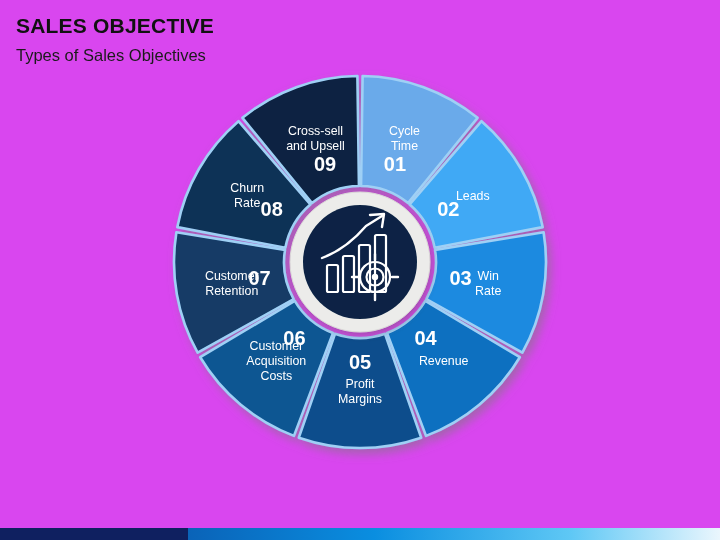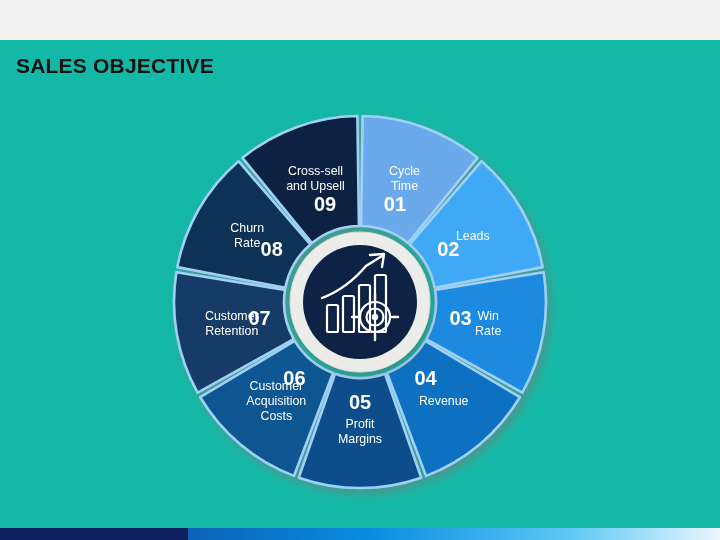--- a/index.html
+++ b/index.html
@@ -10,22 +10,21 @@
     width: 720px;
     height: 540px;
     background: #f1f1f1;
     font-family: "Liberation Sans", sans-serif;
     overflow: hidden;
     position: relative;
   }
   #slide {
     position: absolute;
     inset: 0;
-    background: #14b8a6;
-    margin-top: 40px;
+    background: #d946ef;
   }
   #header {
     position: absolute;
     left: 16px;
     top: 14px;
     width: 420px;
   }
   #title {
     font-size: 21px;
     font-weight: bold;
@@ -109,20 +108,21 @@
     height: 100%;
   }
 </style>
 </head>
 <body>
 
 <div id="slide">
 
   <div id="header">
     <h1 id="title">SALES OBJECTIVE</h1>
+    <p id="subtitle">Types of Sales Objectives</p>
   </div>
 
   <div id="diagram-wrap">
     <svg id="flower" width="720" height="540" viewBox="0 0 720 540" xmlns="http://www.w3.org/2000/svg">
       <defs>
         <filter id="softshadow" x="-30%" y="-30%" width="160%" height="160%">
           <feDropShadow dx="4" dy="5" stdDeviation="5" flood-color="#7a7a7a" flood-opacity="0.55"></feDropShadow>
         </filter>
         <filter id="hubshadow" x="-40%" y="-40%" width="180%" height="180%">
           <feDropShadow dx="2" dy="3" stdDeviation="3" flood-color="#5c5c5c" flood-opacity="0.45"></feDropShadow>

